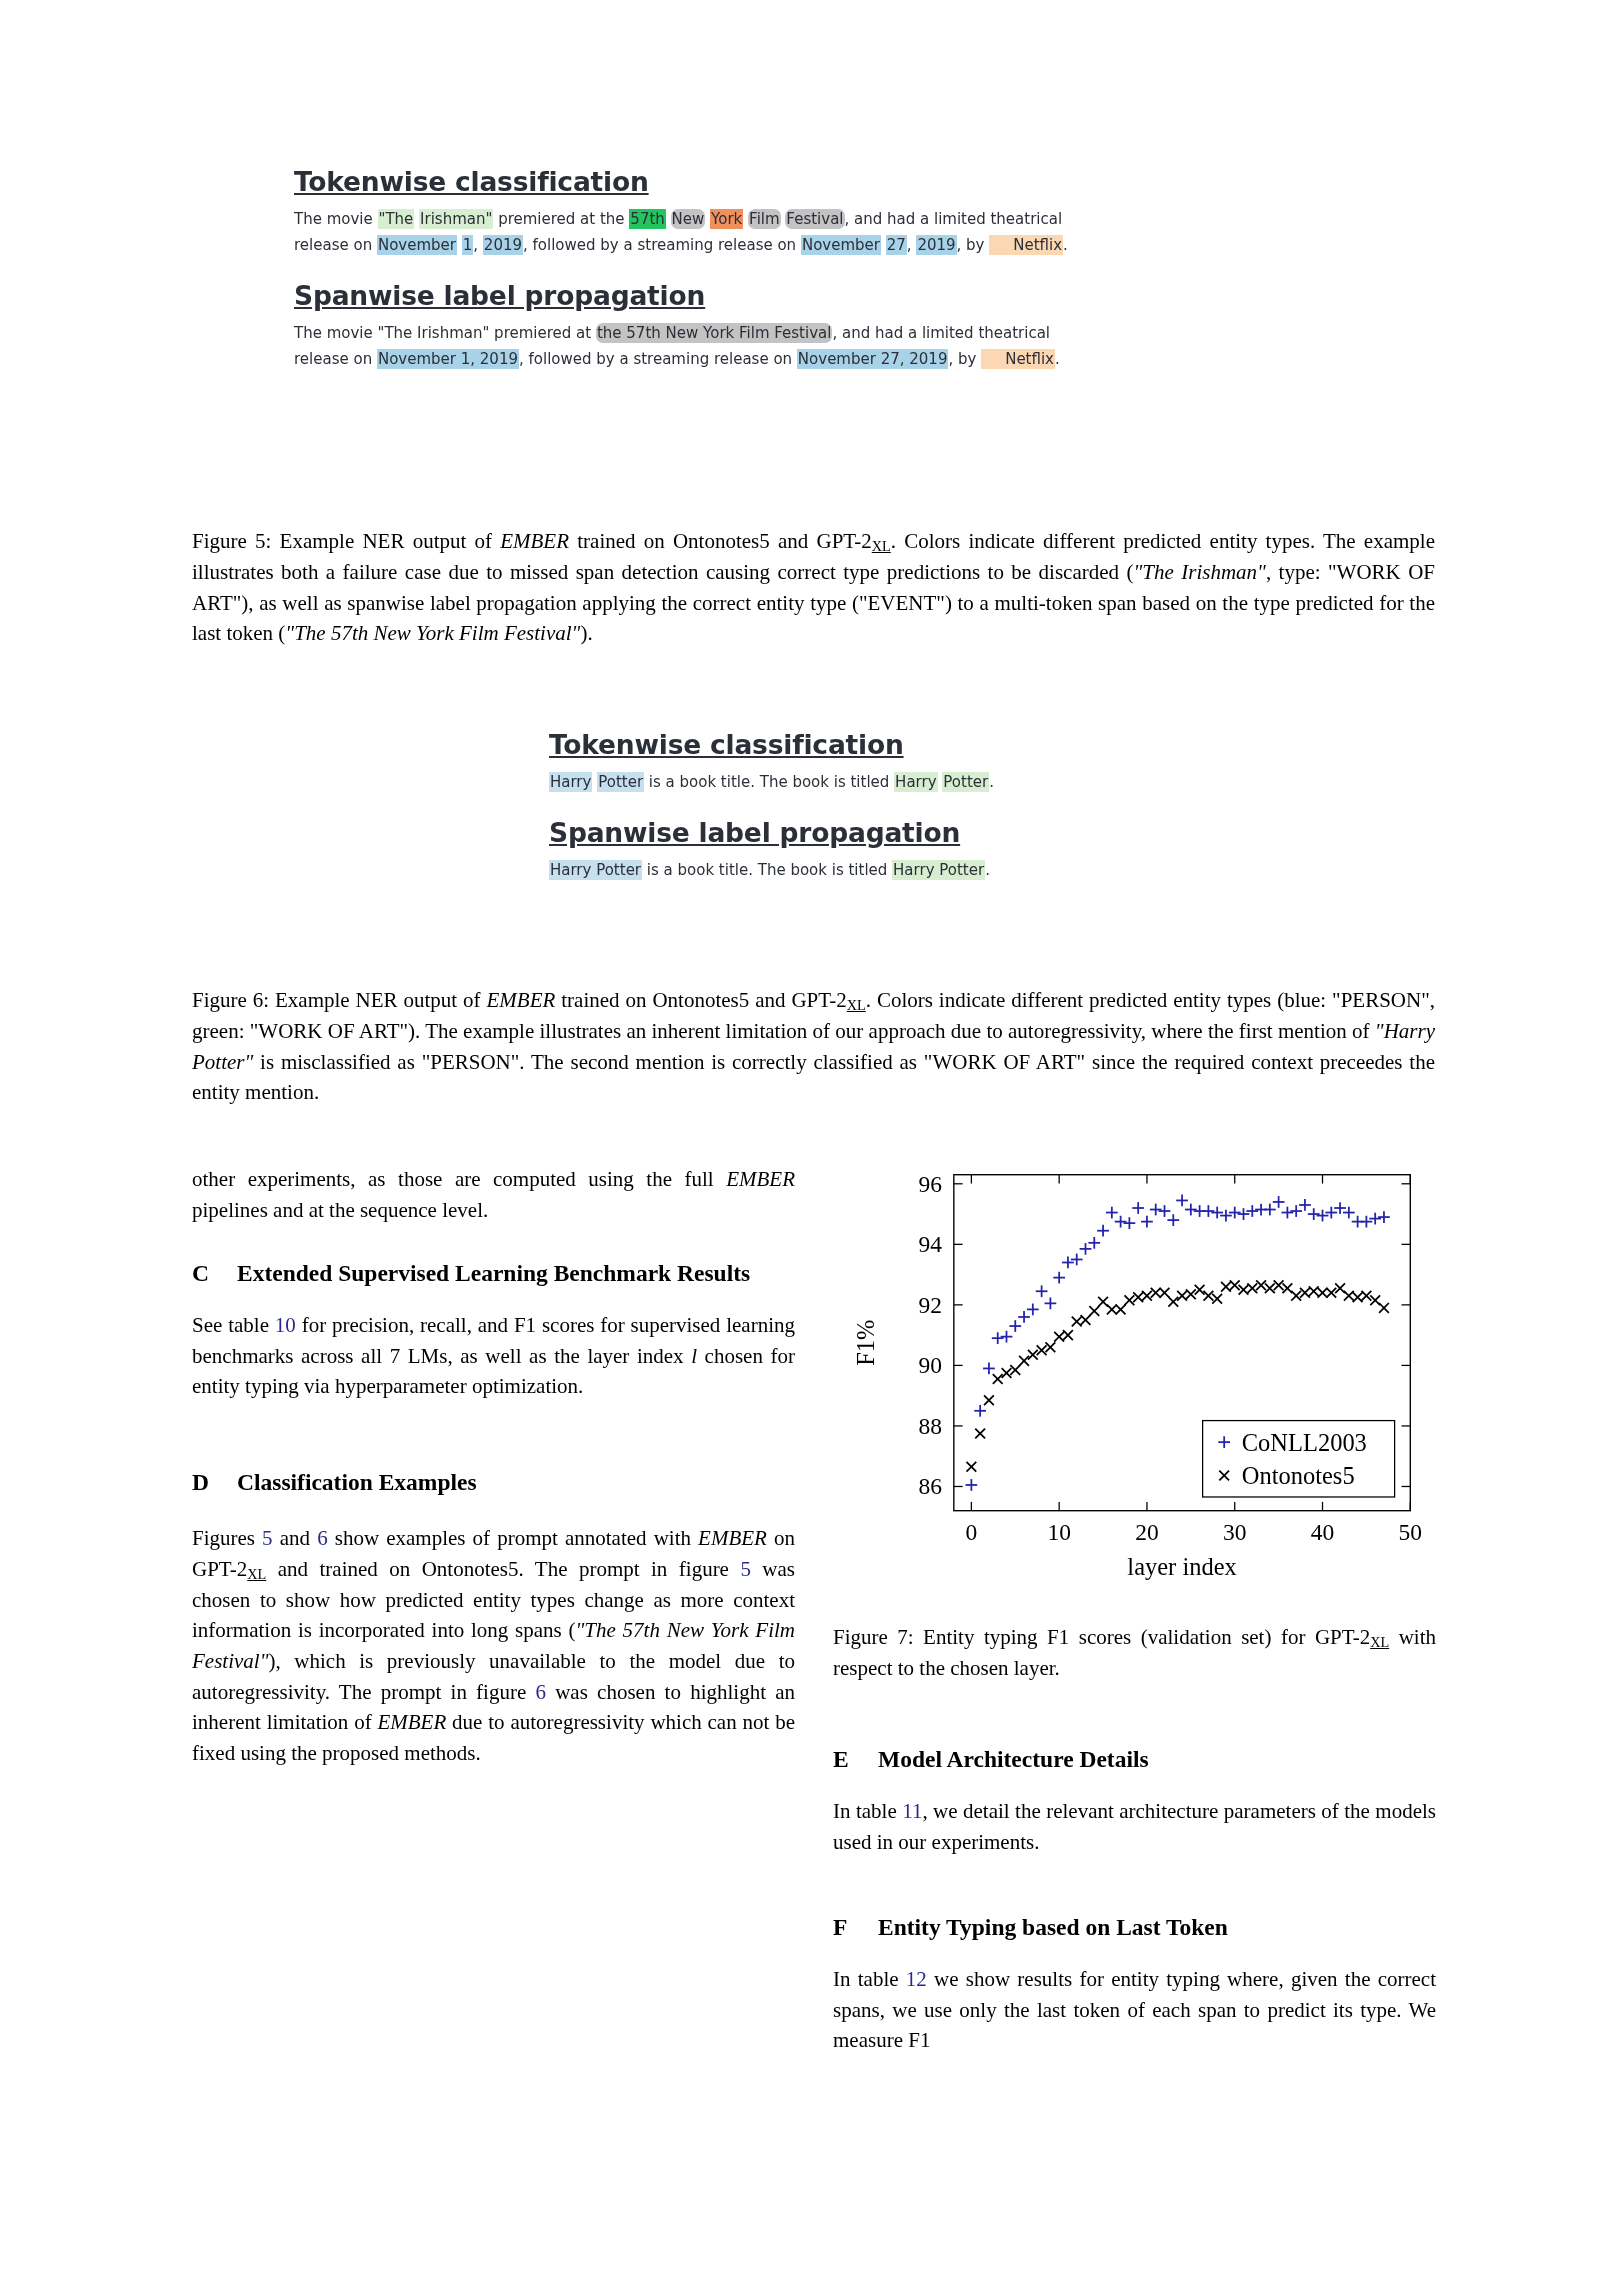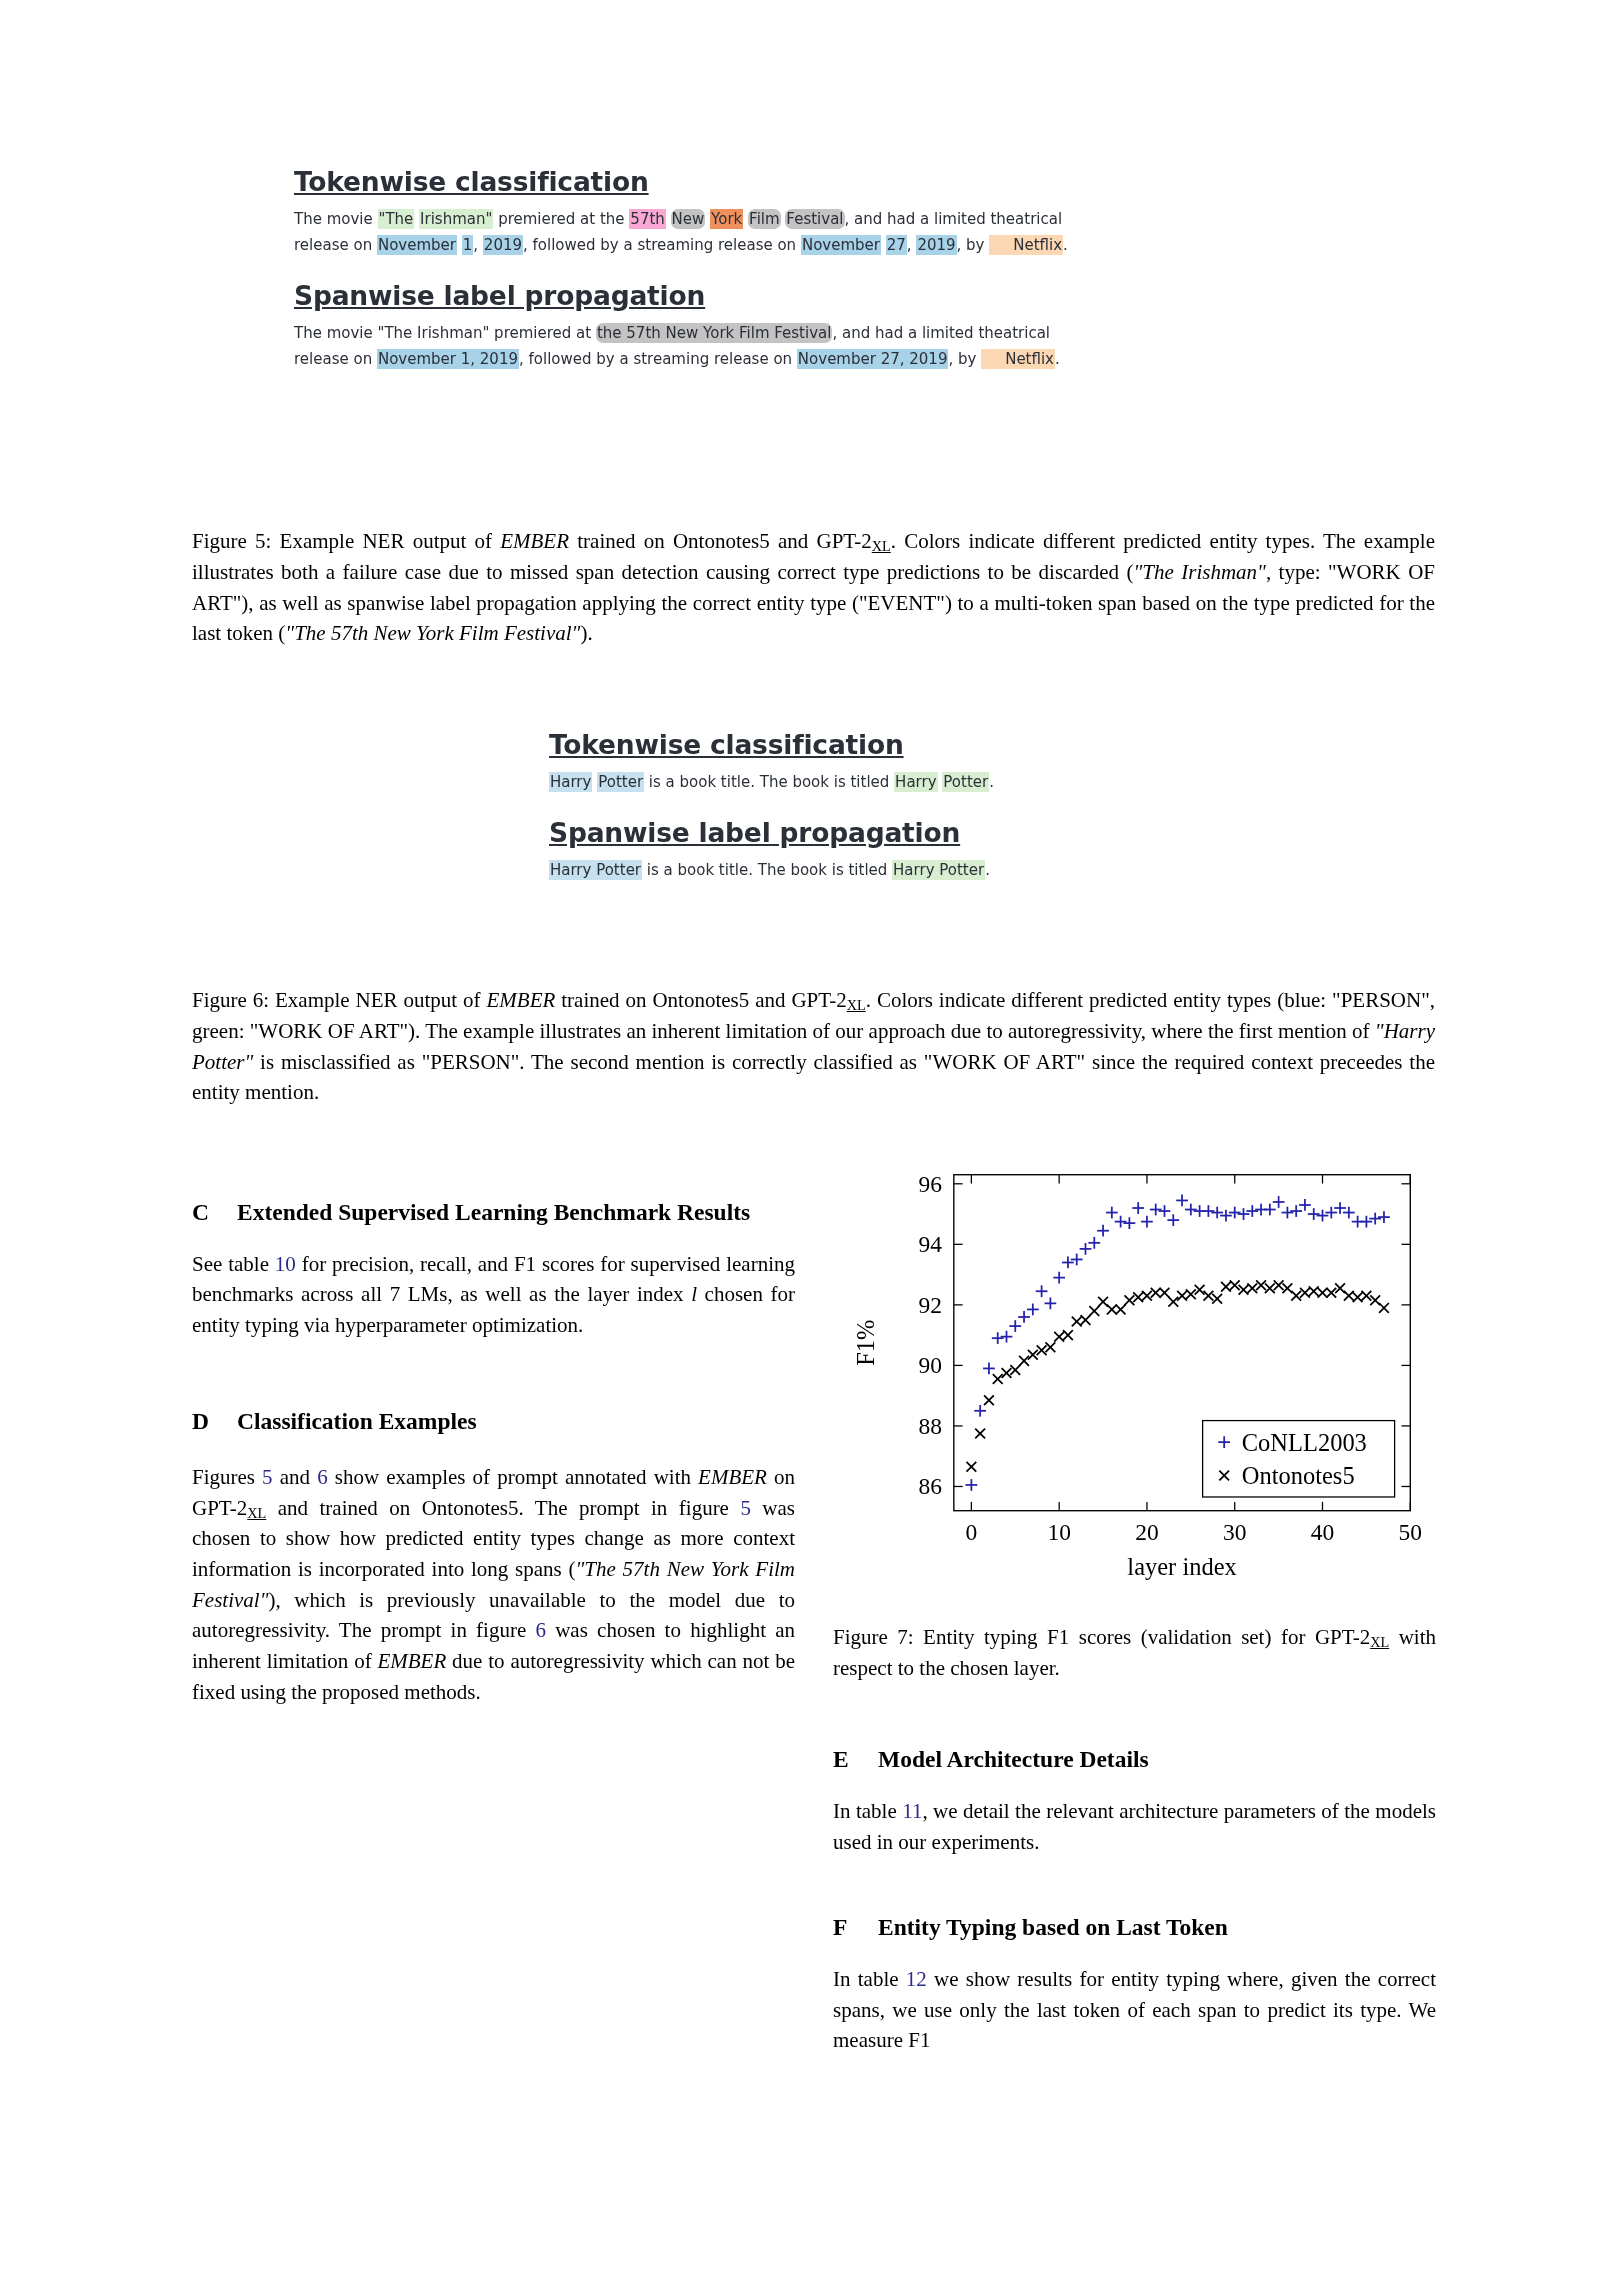--- a/index.html
+++ b/index.html
@@ -15,21 +15,21 @@
   .fig-block{position:absolute;font-family:"DejaVu Sans", sans-serif;}
   .fig-head{
     font-size:26.5px;font-weight:bold;color:#2b2f38;
     letter-spacing:-0.2px;margin:0 0 10.8px 0;line-height:1.1;text-decoration:underline;
   }
   .fig-body{
     font-size:15px;color:#2b2f38;line-height:1.72;margin:0;
   }
   .fig-body .ln{display:block;white-space:nowrap;}
   mark{background:transparent;color:inherit;padding:1px 1px;border-radius:0;}
-  .hl-green{background:#f9a8d4;}
+  .hl-green{background:#22c55e;}
   .hl-lgreen{background:#d8eed1;}
   .hl-gray{background:#c3c3c3;border-radius:7px;}
   .hl-orange{background:#f0905d;}
   .hl-lorange{background:#fbd7b3;padding-left:24px;}
   .hl-blue{background:#a8d2e8;}
   .hl-lblue{background:#c6e0ef;}
 
   
   .caption{
     position:absolute;font-size:21px;line-height:1.465;
@@ -90,20 +90,21 @@
     </div>
   </div>
 
   <div class="caption" style="left:192px;top:985px;width:1243px;">
     <p>
       <span>Figure 6:</span><span> Example NER output of </span><i>EMBER</i><span> trained on Ontonotes5 and GPT-2</span><sub>XL</sub><span>. Colors indicate different predicted entity types (blue: "PERSON", green: "WORK OF ART"). The example illustrates an inherent limitation of our approach due to autoregressivity, where the first mention of </span><i>"Harry Potter"</i><span> is misclassified as "PERSON". The second mention is correctly classified as "WORK OF ART" since the required context preceedes the entity mention.</span>
     </p>
   </div>
 
   <div class="col" style="left:192px;top:1164px;">
+    <p><span>other experiments, as those are computed using the full </span><i>EMBER</i><span> pipelines and at the sequence level.</span></p>
 
     <div class="secthead">
       <span class="letter">C</span>
       <span class="title">Extended Supervised Learning Benchmark Results</span>
     </div>
 
     <p><span>See table </span><span class="ref">10</span><span> for precision, recall, and F1 scores for supervised learning benchmarks across all 7 LMs, as well as the layer index </span><i>l</i><span> chosen for entity typing via hyperparameter optimization.</span></p>
 
     <div class="secthead" style="margin-top:65px;">
       <span class="letter">D</span>

